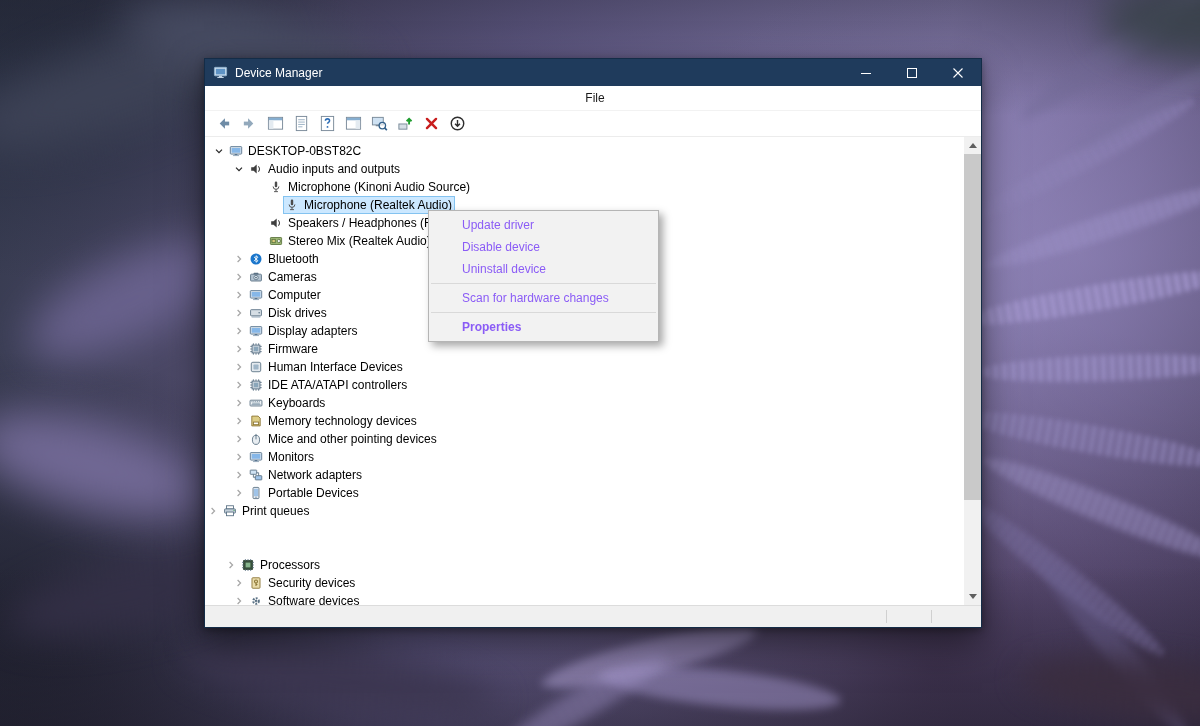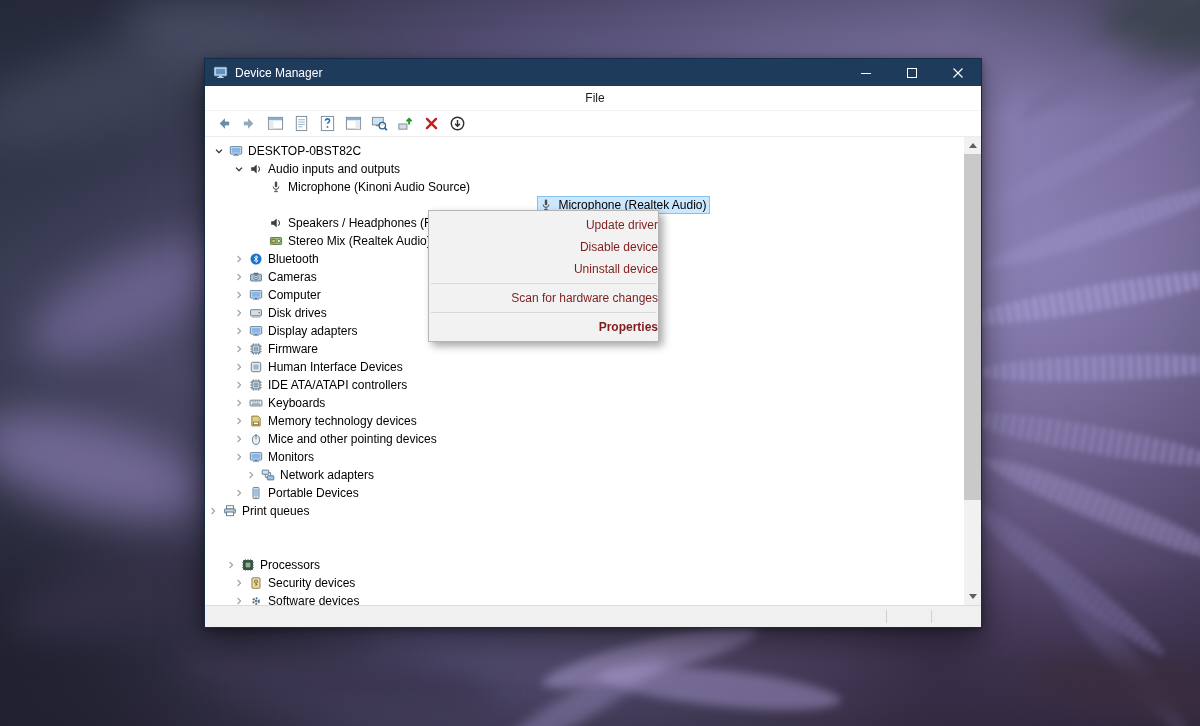--- a/index.html
+++ b/index.html
@@ -55,21 +55,21 @@
   .sb-arrow.up::after { content:""; border-left:4px solid transparent; border-right:4px solid transparent; border-bottom:5px solid #5f5f5f; }
   .sb-arrow.down::after { content:""; border-left:4px solid transparent; border-right:4px solid transparent; border-top:5px solid #5f5f5f; }
   .sb-thumb { position:absolute; left:0; top:17px; width:17px; height:74%; background:#c9c9c9; }
 
   .statusbar { position:absolute; bottom:0; left:0; right:0; height:22px; background:#f0f0f0; border-top:1px solid #dcdcdc; }
   .sb-sep { position:absolute; top:4px; bottom:4px; width:1px; background:#d0d0d0; }
   .sb-sep.s1 { right:94px; } .sb-sep.s2 { right:49px; }
 
   .context-menu { position:absolute; left:223px; top:151px; width:231px; background:#f2f2f2;
     border:1px solid #b5b5b5; box-shadow:4px 4px 8px rgba(0,0,0,.35); padding:3px 0; z-index:30; }
-  .cm-item { height:22px; line-height:22px; padding-left:33px; color:#7f1d1d;text-align:right; }
+  .cm-item { height:22px; line-height:22px; padding-left:33px; color:#8b5cf6; }
   .cm-item.bold { font-weight:bold; }
   .cm-sep { height:1px; background:#d9d9d9; margin:3px 2px; }
 </style>
 </head>
 <body>
 
 <div class="ferns">
     <div class="frond" style="left: 950px; top: 150px; width: 260px; height: 22px; transform: rotate(-28deg); background: repeating-linear-gradient(90deg, rgb(143, 132, 184) 0px, rgb(143, 132, 184) 5px, rgba(0, 0, 0, 0) 5px, rgba(0, 0, 0, 0) 9px); filter: blur(3px); opacity: 0.9;"></div>
     <div class="frond" style="left: 980px; top: 215px; width: 250px; height: 24px; transform: rotate(-18deg); background: repeating-linear-gradient(90deg, rgb(155, 144, 198) 0px, rgb(155, 144, 198) 5px, rgba(0, 0, 0, 0) 5px, rgba(0, 0, 0, 0) 9px); filter: blur(3px); opacity: 0.95;"></div>
     <div class="frond" style="left: 960px; top: 285px; width: 270px; height: 26px; transform: rotate(-10deg); background: repeating-linear-gradient(90deg, rgb(167, 155, 210) 0px, rgb(167, 155, 210) 5px, rgba(0, 0, 0, 0) 5px, rgba(0, 0, 0, 0) 9px); filter: blur(2.5px); opacity: 0.95;"></div>
@@ -235,21 +235,21 @@
           <span class="ticon">
             <svg width="14" height="14" viewBox="0 0 16 16">
               <rect x="6.6" y="1.6" width="2.8" height="6.6" rx="1.4" fill="#4d4d4d"></rect>
               <path d="M4.7 7.4a3.3 3.3 0 0 0 6.6 0" fill="none" stroke="#4d4d4d" stroke-width="1.1"></path>
               <path d="M8 10.7v2M5.8 13.3h4.4" stroke="#4d4d4d" stroke-width="1.1"></path>
             </svg>
           </span>
           <span class="tlabel">Microphone (Kinoni Audio Source)</span>
         </span>
       </div>
-      <div class="tree-row" style="padding-left: 62px; justify-content: center;">
+      <div class="tree-row" style="padding-left: 62px;">
         <span class="chev"></span>
         <span class="tcontent sel">
           <span class="ticon">
             <svg width="14" height="14" viewBox="0 0 16 16">
               <rect x="6.6" y="1.6" width="2.8" height="6.6" rx="1.4" fill="#4d4d4d"></rect>
               <path d="M4.7 7.4a3.3 3.3 0 0 0 6.6 0" fill="none" stroke="#4d4d4d" stroke-width="1.1"></path>
               <path d="M8 10.7v2M5.8 13.3h4.4" stroke="#4d4d4d" stroke-width="1.1"></path>
             </svg>
           </span>
           <span class="tlabel">Microphone (Realtek Audio)</span>
@@ -476,21 +476,21 @@
             <svg width="14" height="14" viewBox="0 0 16 16">
               <rect x="1.5" y="3" width="13" height="8.5" rx="0.8" fill="#dfe7ee" stroke="#55718c"></rect>
               <rect x="3" y="4.5" width="10" height="5.5" fill="#86b7e8"></rect>
               <path d="M6.5 11.5h3v1.3h-3z" fill="#55718c"></path>
               <rect x="4.5" y="12.8" width="7" height="1" fill="#8aa0b4"></rect>
             </svg>
           </span>
           <span class="tlabel">Monitors</span>
         </span>
       </div>
-      <div class="tree-row" style="padding-left: 38px;">
+      <div class="tree-row" style="padding-left: 26px;">
         <span class="chev">
           <svg width="14" height="14" viewBox="0 0 16 16">
             <path d="M6.4 4.6 9.8 8l-3.4 3.4" fill="none" stroke="#a6a6a6" stroke-width="1.4"></path>
           </svg>
         </span>
         <span class="tcontent">
           <span class="ticon">
             <svg width="14" height="14" viewBox="0 0 16 16">
               <rect x="1.4" y="2.4" width="7.4" height="4.8" rx="0.5" fill="#cfe2f3" stroke="#5a7184"></rect>
               <rect x="7.2" y="8.8" width="7.4" height="4.8" rx="0.5" fill="#9fc3e8" stroke="#5a7184"></rect>

